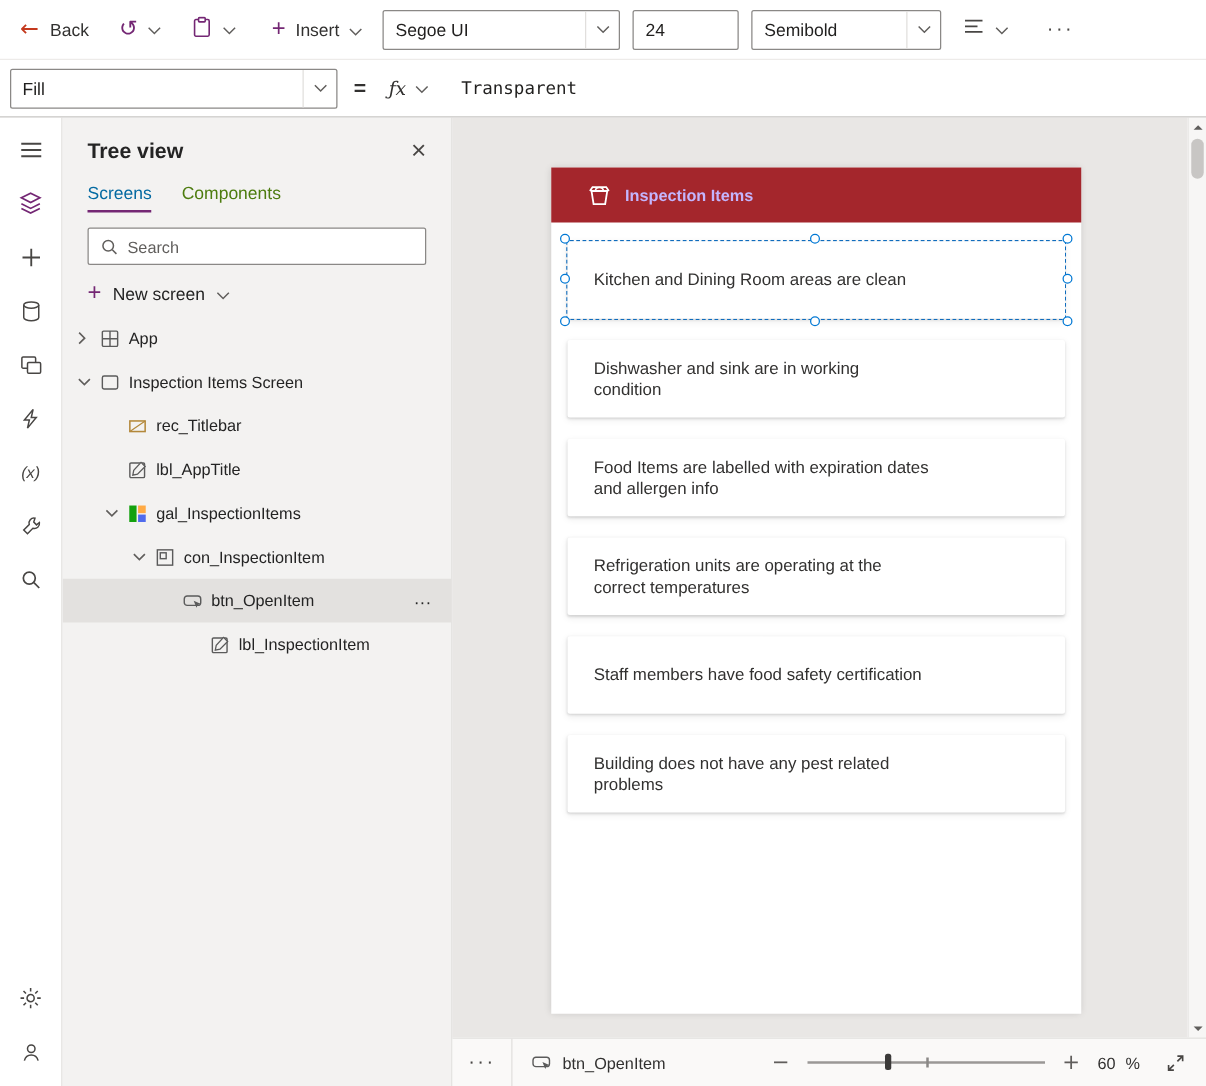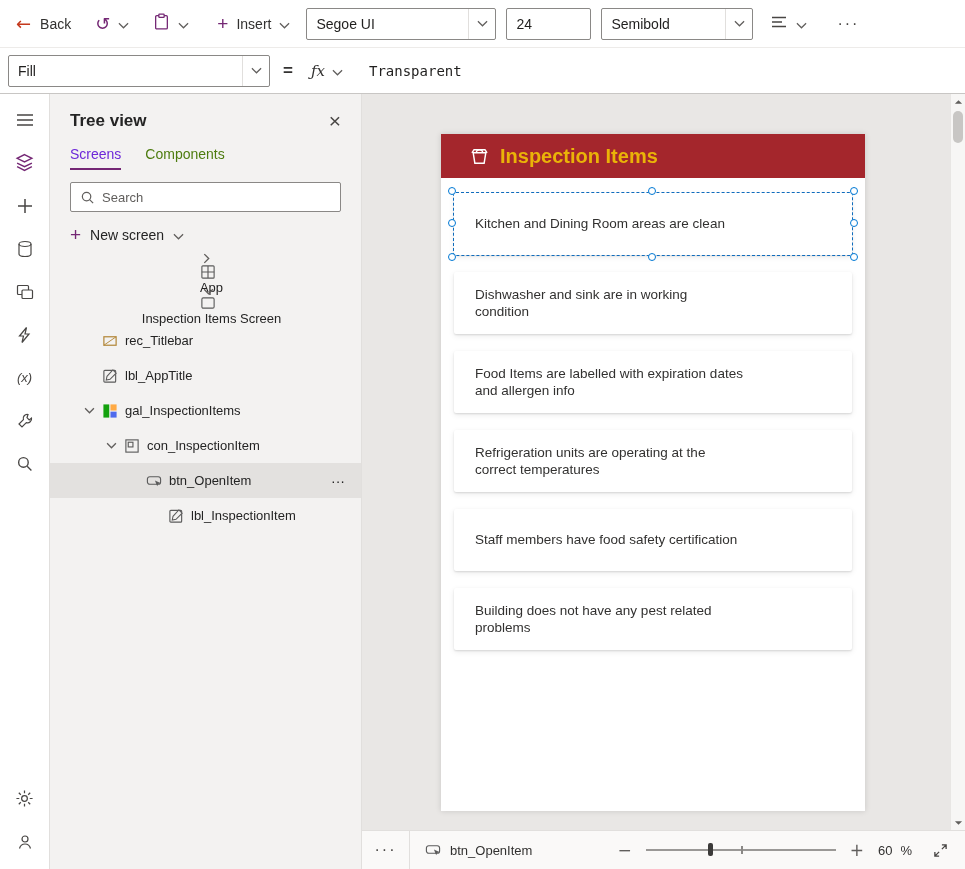--- a/index.html
+++ b/index.html
@@ -48,45 +48,45 @@
   .variables-glyph { font-size:13px; font-style:italic; color:#484644; }
 
   
   .tree-panel { position:absolute; top:94px; left:50px; width:312px; bottom:0; background:#f3f2f1;
                 border-right:1px solid #e1dfdd; overflow:hidden; z-index:3; }
   .tp-header { display:flex; align-items:center; justify-content:space-between; padding:16px 20px 0 20px; }
   .tp-title { font-size:17px; font-weight:700; color:#242424; }
   .tp-close { font-size:21px; color:#484644; line-height:1; cursor:pointer; }
   .tp-tabs { display:flex; gap:24px; padding:15px 20px 0 20px; }
   .tab { font-size:14px; padding-bottom:6px; color:#4d7c0f; cursor:pointer; border-bottom:2px solid transparent; }
-  .tab.active { color:#6d28d9; border-bottom:2px solid #742774; }
+  .tab.active { color:#0369a1; border-bottom:2px solid #742774; }
   .tp-search { margin:12px 20px 0 20px; height:30px; background:#fff; border:1px solid #8a8886;
                border-radius:2px; display:flex; align-items:center; padding:0 9px; gap:7px; }
   .tp-search input { border:none; outline:none; flex:1; font-size:13px; color:#323130;
                      background:transparent; font-family:"Liberation Sans", sans-serif; }
   .tp-search input::placeholder { color:#605e5c; }
   .tp-new { display:flex; align-items:center; gap:9px; margin:13px 20px 9px 20px; font-size:14px;
             color:#242424; cursor:pointer; }
 
   .tree { margin-top:2px; }
   .trow { height:35px; display:flex; align-items:center; font-size:13px; color:#242424; cursor:pointer; }
   .trow.selected { background:#e3e1df; }
-  .lvl0 { padding-left:12px;flex-direction:column; } .lvl1 { padding-left:34px; } .lvl2 { padding-left:56px; }
+  .lvl0 { padding-left:12px; } .lvl1 { padding-left:34px; } .lvl2 { padding-left:56px; }
   .lvl3 { padding-left:78px; } .lvl4 { padding-left:100px; }
   .chev-slot { width:18px; flex:none; display:flex; align-items:center; }
   .icon-slot { width:23px; flex:none; display:flex; align-items:center; }
   .trow .lbl { white-space:nowrap; }
   .row-more { margin-left:auto; margin-right:16px; font-size:14px; }
 
   
   .canvas { position:absolute; top:94px; left:362px; right:15px; bottom:39px; background:#e9e7e5; overflow:hidden; }
   .phone { position:absolute; left:79px; top:40px; width:424px; height:677px; background:#fff;
            box-shadow:0 0 6px rgba(0,0,0,0.14); }
   .app-titlebar { height:44px; background:#a4262c; display:flex; align-items:center; padding-left:28px; gap:10px; }
-  .app-title { color:#eab308; font-size:20px; font-weight:700; }
+  .app-title { color:#c4b5fd; font-size:13px; font-weight:700; }
   .cards { padding:15px 13px 0 13px; }
   .card { position:relative; height:62px; background:#fff; border-radius:2px; margin-bottom:17px;
           box-shadow:0 1px 2px rgba(0,0,0,0.12), 0 2px 6px rgba(0,0,0,0.08);
           display:flex; align-items:center; padding-left:21px; cursor:pointer; }
   .card-text { font-size:13.5px; color:#323130; line-height:17.5px; max-width:270px; }
   .card.selected { outline:1px dashed #0f6cbd; }
   .h { position:absolute; width:8px; height:8px; background:#fff; border:1.5px solid #0078d4;
        border-radius:50%; z-index:3; cursor:pointer; }
   .h.tl{ left:-6px; top:-6px; } .h.tm{ left:50%; margin-left:-5px; top:-6px; } .h.tr{ right:-6px; top:-6px; }
   .h.ml{ left:-6px; top:50%; margin-top:-5px; } .h.mr{ right:-6px; top:50%; margin-top:-5px; }

